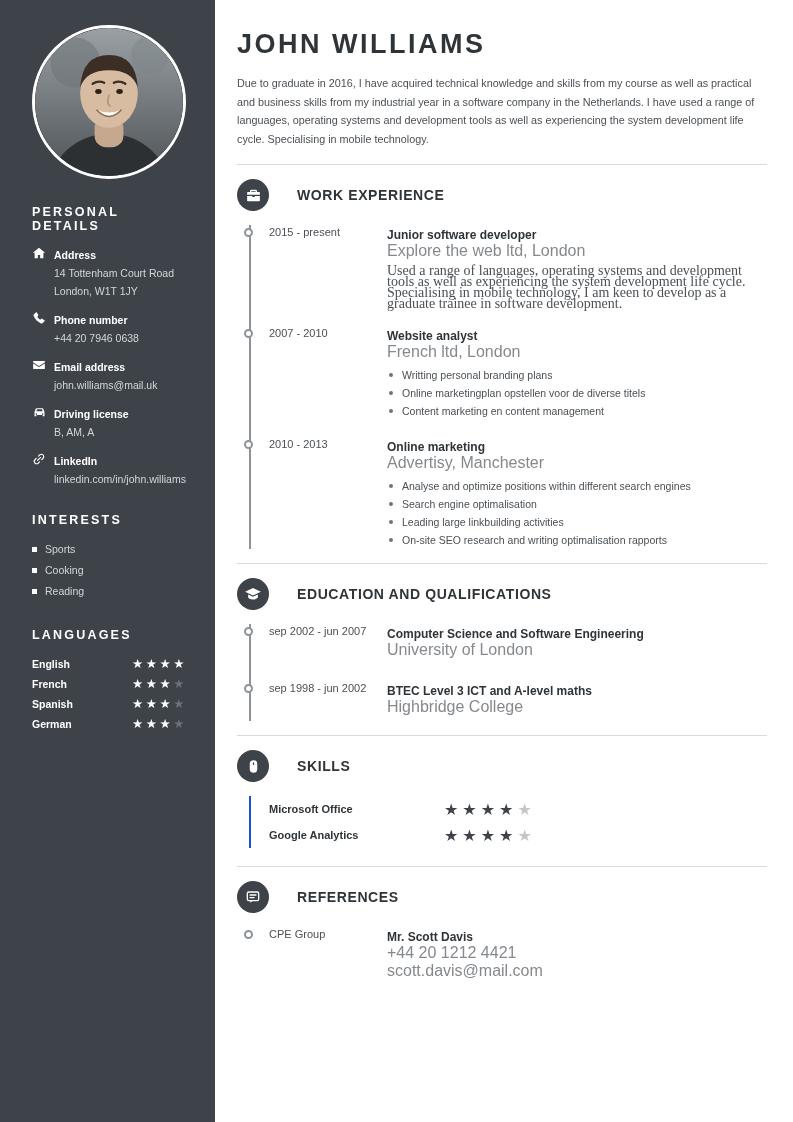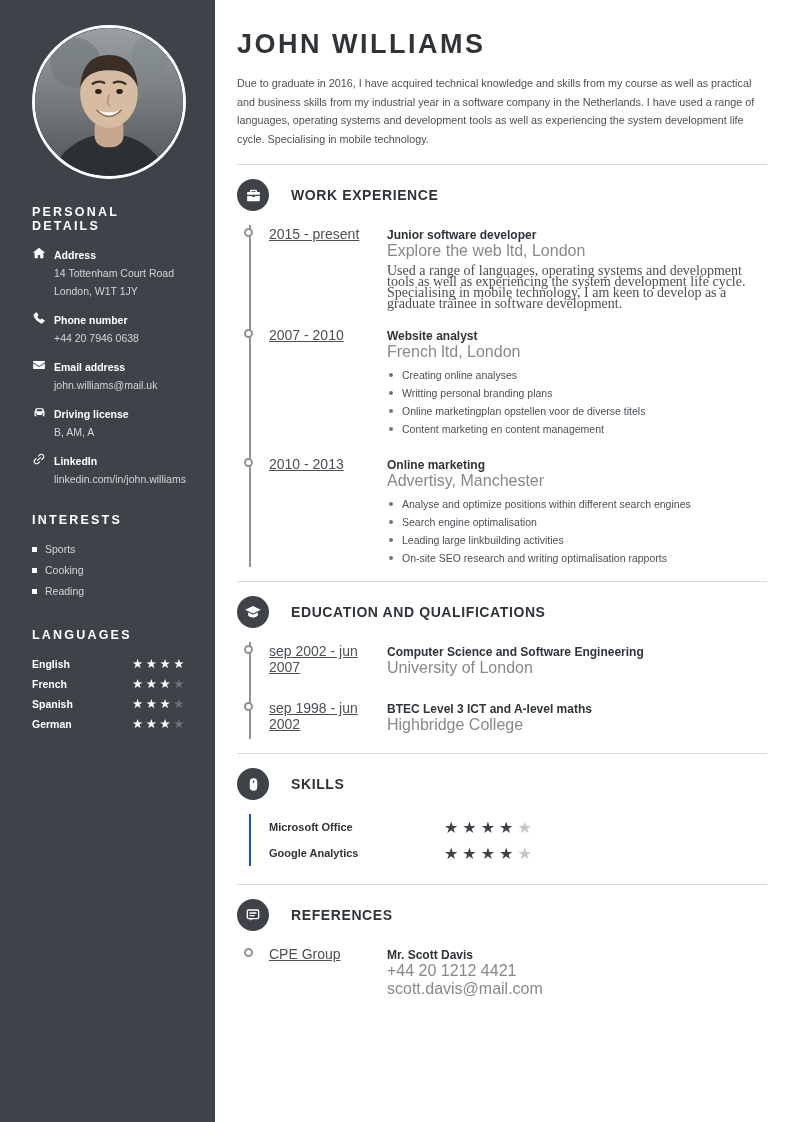--- a/index.html
+++ b/index.html
@@ -137,21 +137,21 @@
     color: #ffffff;
     display: flex;
     align-items: center;
     justify-content: center;
     flex: 0 0 32px;
   }
   .sec-title {
     font-size: 14px;
     font-weight: bold;
     letter-spacing: 0.6px;
-    margin-left: 22px;
+    margin-left: 28px;
     color: #2f3438;
   }
 
   
   .timeline {
     position: relative;
     margin-left: 12px;
     padding-left: 18px;
     border-left: 2px solid #8d9399;
   }
@@ -165,24 +165,23 @@
     position: absolute;
     left: -25px; top: 3px;
     width: 9px; height: 9px;
     border-radius: 50%;
     background: #ffffff;
     border: 2px solid #8d9399;
   }
   .tl-date {
     width: 118px;
     flex: 0 0 118px;
-    font-size: 14px;
+    font-size: 11px;
     color: #4a5055;
     padding-top: 1px;
-    text-decoration: underline;
   }
   .tl-body { flex: 1 1 auto; }
   .tl-role {
     font-size: 12px;
     font-weight: bold;
     color: #2f3438;
     line-height: 16px;
   }
   .tl-org {
     font-size: 16px;
@@ -402,21 +401,20 @@
         </span>
       </div>
 
       <div class="tl-item">
         <span class="tl-dot"></span>
         <span class="tl-date">2007 - 2010</span>
         <span class="tl-body">
           <span class="tl-role">Website analyst</span>
           <div class="tl-org">French ltd, London</div>
           <ul class="tl-bullets">
-            <li>Creating online analyses</li>
             <li>Writting personal branding plans</li>
             <li>Online marketingplan opstellen voor de diverse titels</li>
             <li>Content marketing en content management</li>
           </ul>
         </span>
       </div>
 
       <div class="tl-item">
         <span class="tl-dot"></span>
         <span class="tl-date">2010 - 2013</span>

